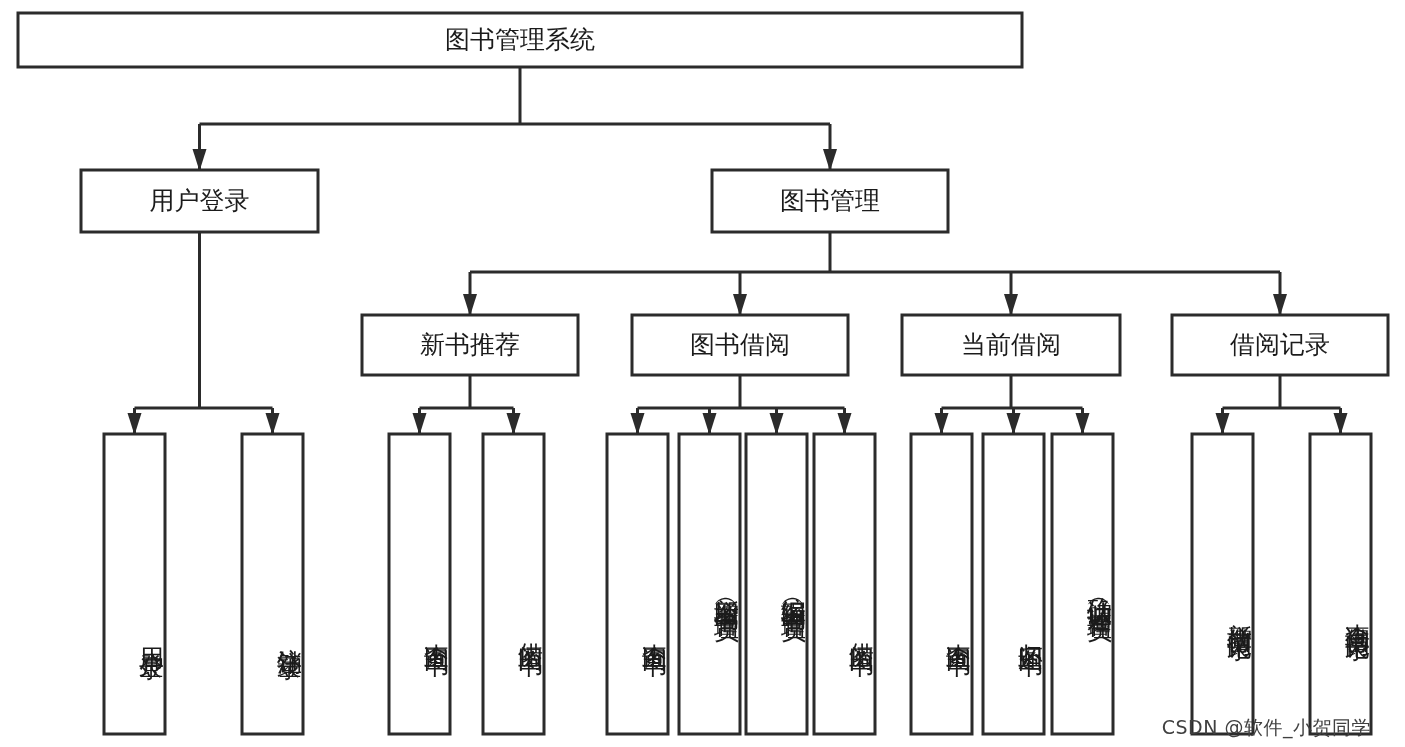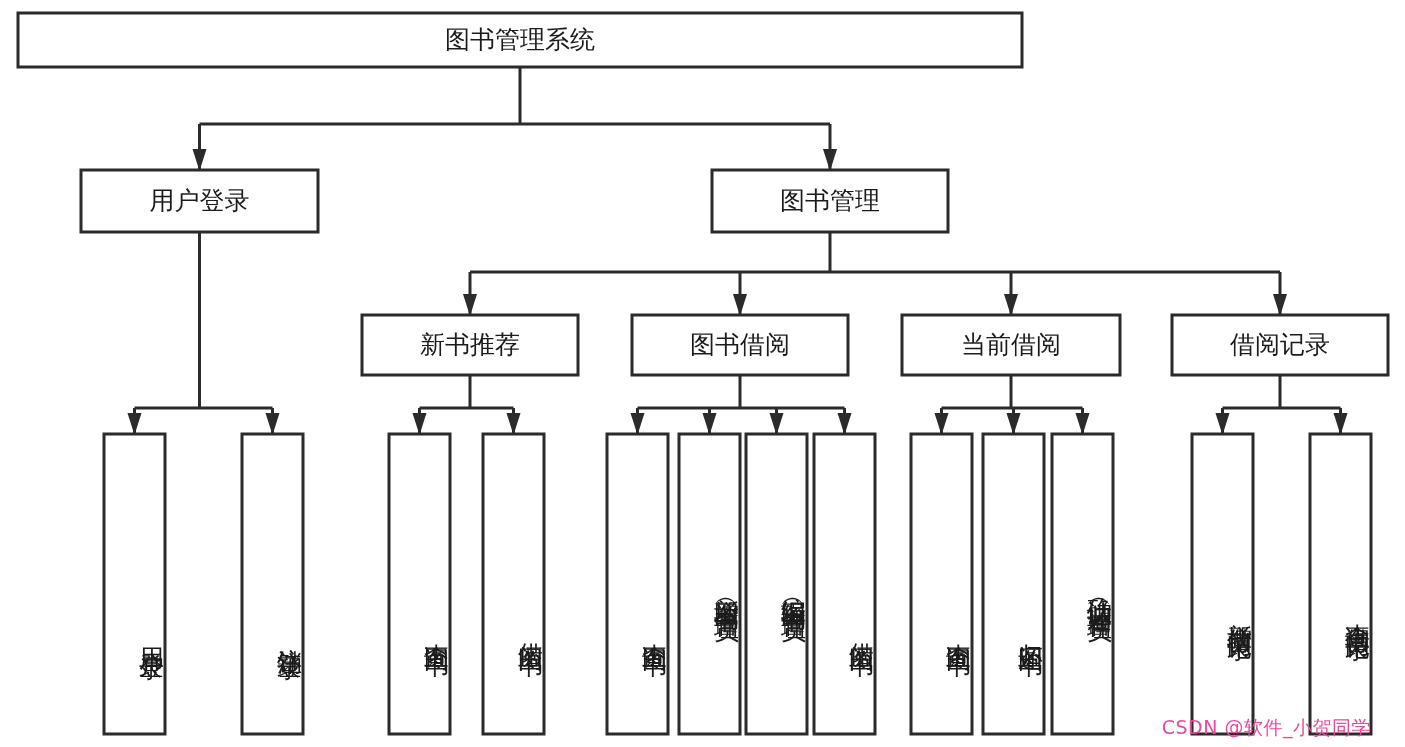--- a/index.html
+++ b/index.html
@@ -69,21 +69,21 @@
     color: #1b1b1b;
     white-space: nowrap;
     pointer-events: none;
   }
   .watermark {
     position: absolute;
     right: 8px;
     bottom: 6px;
     font-family: "DejaVu Sans", "Liberation Sans", sans-serif;
     font-size: 19px;
-    color: #ec4899;
+    color: #404040;
     letter-spacing: 0.5px;
     white-space: nowrap;
   }
 </style>
 </head>
 <body>
 
 <div id="diagram-root">
 
   <svg id="tree-svg" viewBox="0 0 1405 747" xmlns="http://www.w3.org/2000/svg">

